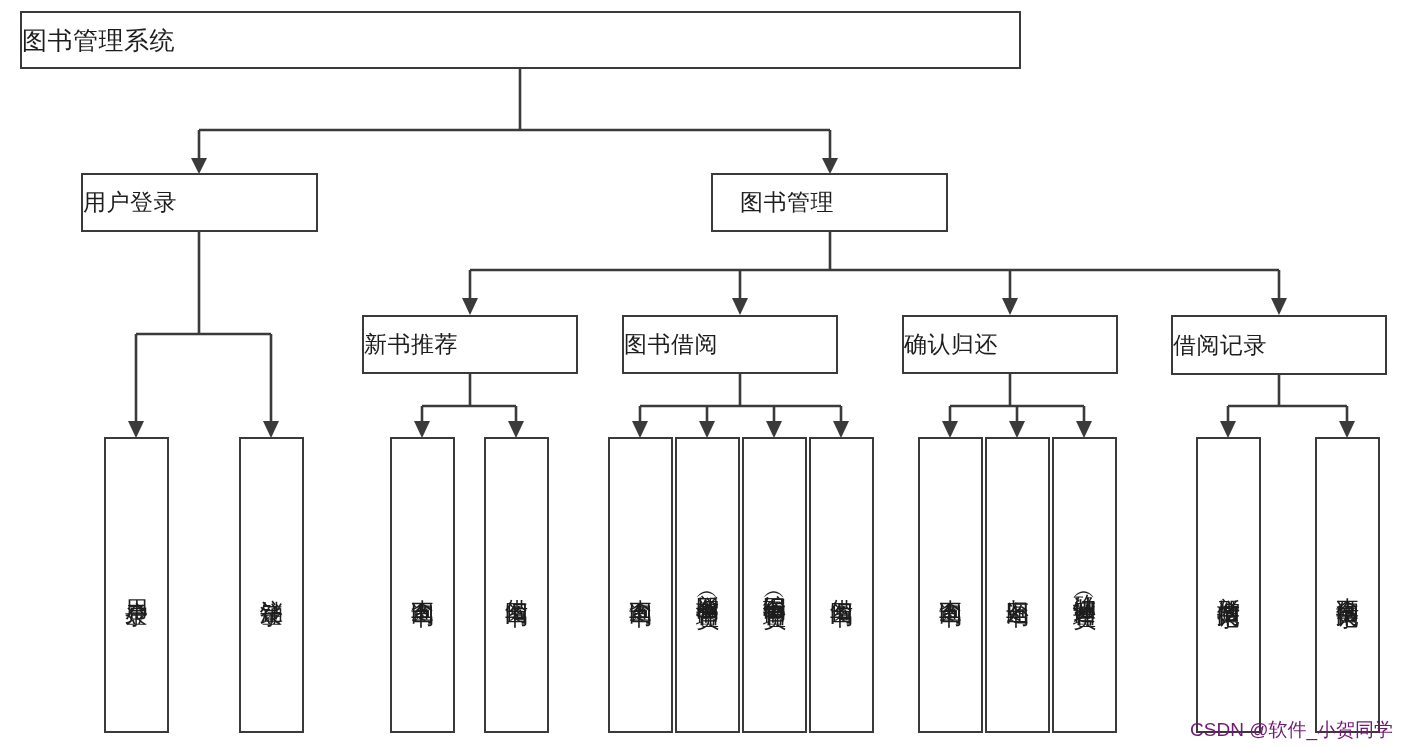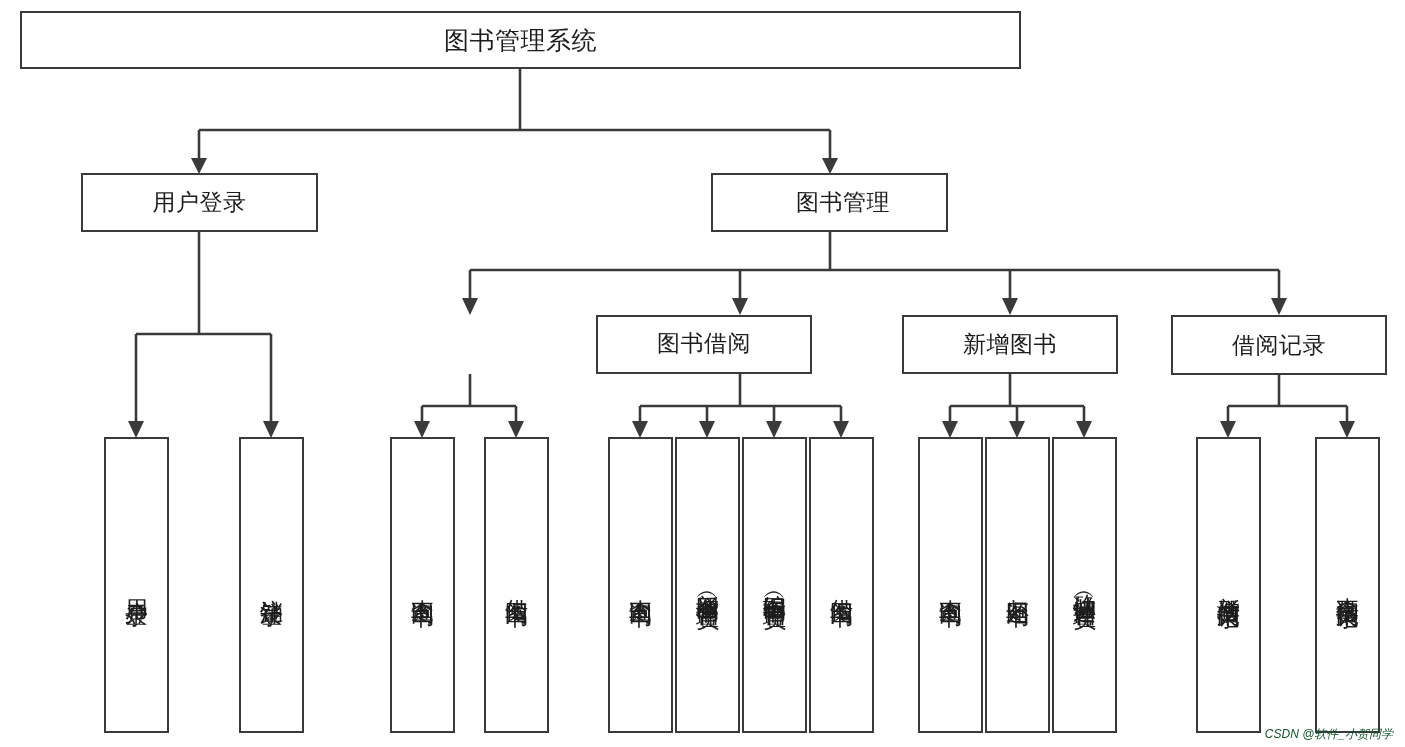--- a/index.html
+++ b/index.html
@@ -39,21 +39,20 @@
     stroke: none;
   }
   
   .node {
     position: absolute;
     box-sizing: border-box;
     background: #ffffff;
     border: 2.6px solid #3a3a3a;
     display: flex;
     align-items: center;
-    justify-content: center;
     color: #1d1d1d;
     z-index: 2;
   }
   .node .label {
     display: block;
     text-align: center;
     line-height: 1.05;
     letter-spacing: 0.5px;
     white-space: pre-wrap;
   }
@@ -73,26 +72,25 @@
     font-size: 23px;
     line-height: 1.18;
     letter-spacing: 2px;
     max-height: 100%;
   }
   
   #watermark {
     position: absolute;
     right: 12px;
     bottom: 4px;
-    font-size: 12px;
-    color: #14532d;
+    font-size: 19px;
+    color: #701a75;
     z-index: 3;
     white-space: nowrap;
     user-select: none;
-    font-style: italic;
   }
 </style>
 </head>
 <body>
 
 <div id="canvas">
 
   <svg id="connectors" viewBox="0 0 1405 747" width="1405" height="747">
 
     <line x1="520" y1="69" x2="520" y2="130"></line>
@@ -162,27 +160,30 @@
   </div>
 
   <div class="node branch" style="left:81px; top:173px; width:237px; height:59px;">
     <span class="label">用户登录</span>
   </div>
 
   <div class="node branch" style="left:711px; top:173px; width:237px; height:59px;padding-left:27px;">
     <span class="label">图书管理</span>
   </div>
 
-
-  <div class="node branch" style="left:596px; top:315px; width:216px; height:59px;font-family:Liberation Serif, serif;">
+  <div class="node branch" style="left:362px; top:315px; width:216px; height:59px;">
+    <span class="label">新书推荐</span>
+  </div>
+
+  <div class="node branch" style="left:622px; top:315px; width:216px; height:59px;">
     <span class="label">图书借阅</span>
   </div>
 
   <div class="node branch" style="left:902px; top:315px; width:216px; height:59px;">
-    <span class="label">新增图书</span>
+    <span class="label">确认归还</span>
   </div>
 
   <div class="node branch" style="left:1171px; top:315px; width:216px; height:60px;">
     <span class="label">借阅记录</span>
   </div>
 
   <div class="node leaf" style="left:104px; top:437px; width:65px; height:296px;">
     <span class="label">用户登录</span>
   </div>
 

